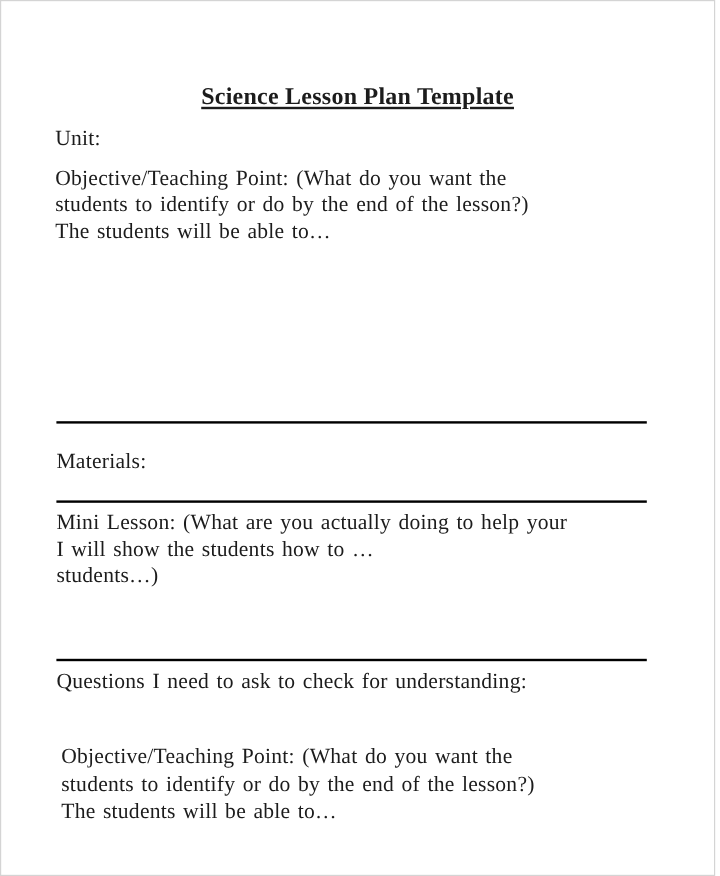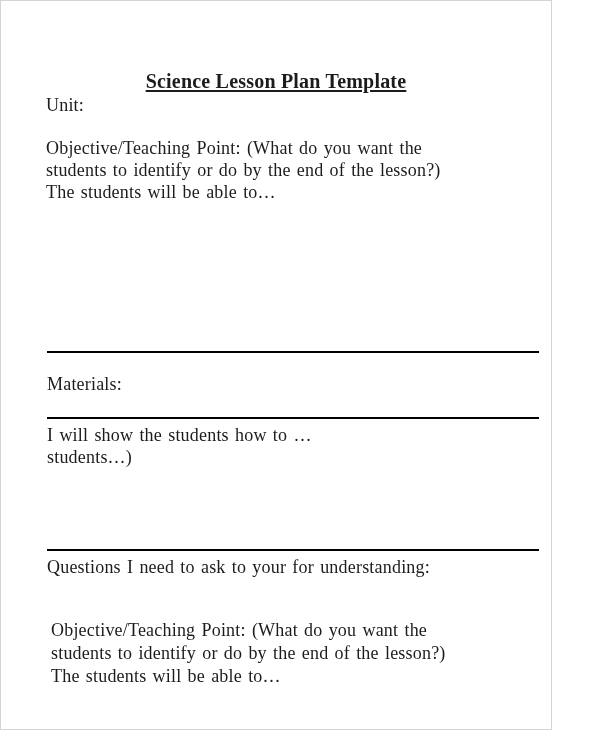--- a/index.html
+++ b/index.html
@@ -2,21 +2,21 @@
 <html><head>
 <meta charset="utf-8">
 <style>
   html, body {
     margin: 0;
     padding: 0;
     background: #ffffff;
   }
   .page {
     position: relative;
-    width: 552px;
+    width: 596px;
     height: 730px;
     box-sizing: border-box;
     background: #ffffff;
     border: 1px solid #d4d4d4;
     font-family: "Liberation Serif", "DejaVu Serif", serif;
     color: #1c1c1c;
     overflow: hidden;
   }
   .title {
     position: absolute;
@@ -33,21 +33,21 @@
     line-height: 24px;
   }
   .text {
     position: absolute;
     font-size: 18px;
     line-height: 22px;
     letter-spacing: 0.2px;
     word-spacing: 1.5px;
     white-space: nowrap;
   }
-  .unit        { top: 93px;  left: 45px; }
+  .unit        { top: 103px;  left: 45px; }
   .objective1  { top: 136px; left: 45px; }
   .materials   { top: 356px; left: 46px; margin-top: 16px; }
   .minilesson  { top: 423px; left: 46px; }
   .questions   { top: 555px; left: 46px; }
   .objective2  { top: 618px; left: 50px; line-height: 23px; }
   .rule {
     position: absolute;
     left: 46px;
     width: 492px;
     height: 2px;
@@ -72,27 +72,28 @@
     <div class="line">The students will be able to…</div>
   </div>
 
   <div class="rule rule1"></div>
 
   <div class="text materials">Materials:</div>
 
   <div class="rule rule2"></div>
 
   <div class="text minilesson">
+    <div class="line">Mini Lesson: (What are you actually doing to help your</div>
     <div class="line">I will show the students how to …</div>
     <div class="line">students…)</div>
   </div>
 
   <div class="rule rule3"></div>
 
-  <div class="text questions">Questions I need to ask to your for understanding:</div>
+  <div class="text questions">Questions I need to ask to check for understanding:</div>
 
   <div class="text objective2">
     <div class="line">Objective/Teaching Point: (What do you want the</div>
     <div class="line">students to identify or do by the end of the lesson?)</div>
     <div class="line">The students will be able to…</div>
   </div>
 
 </div>
 
 </body></html>

